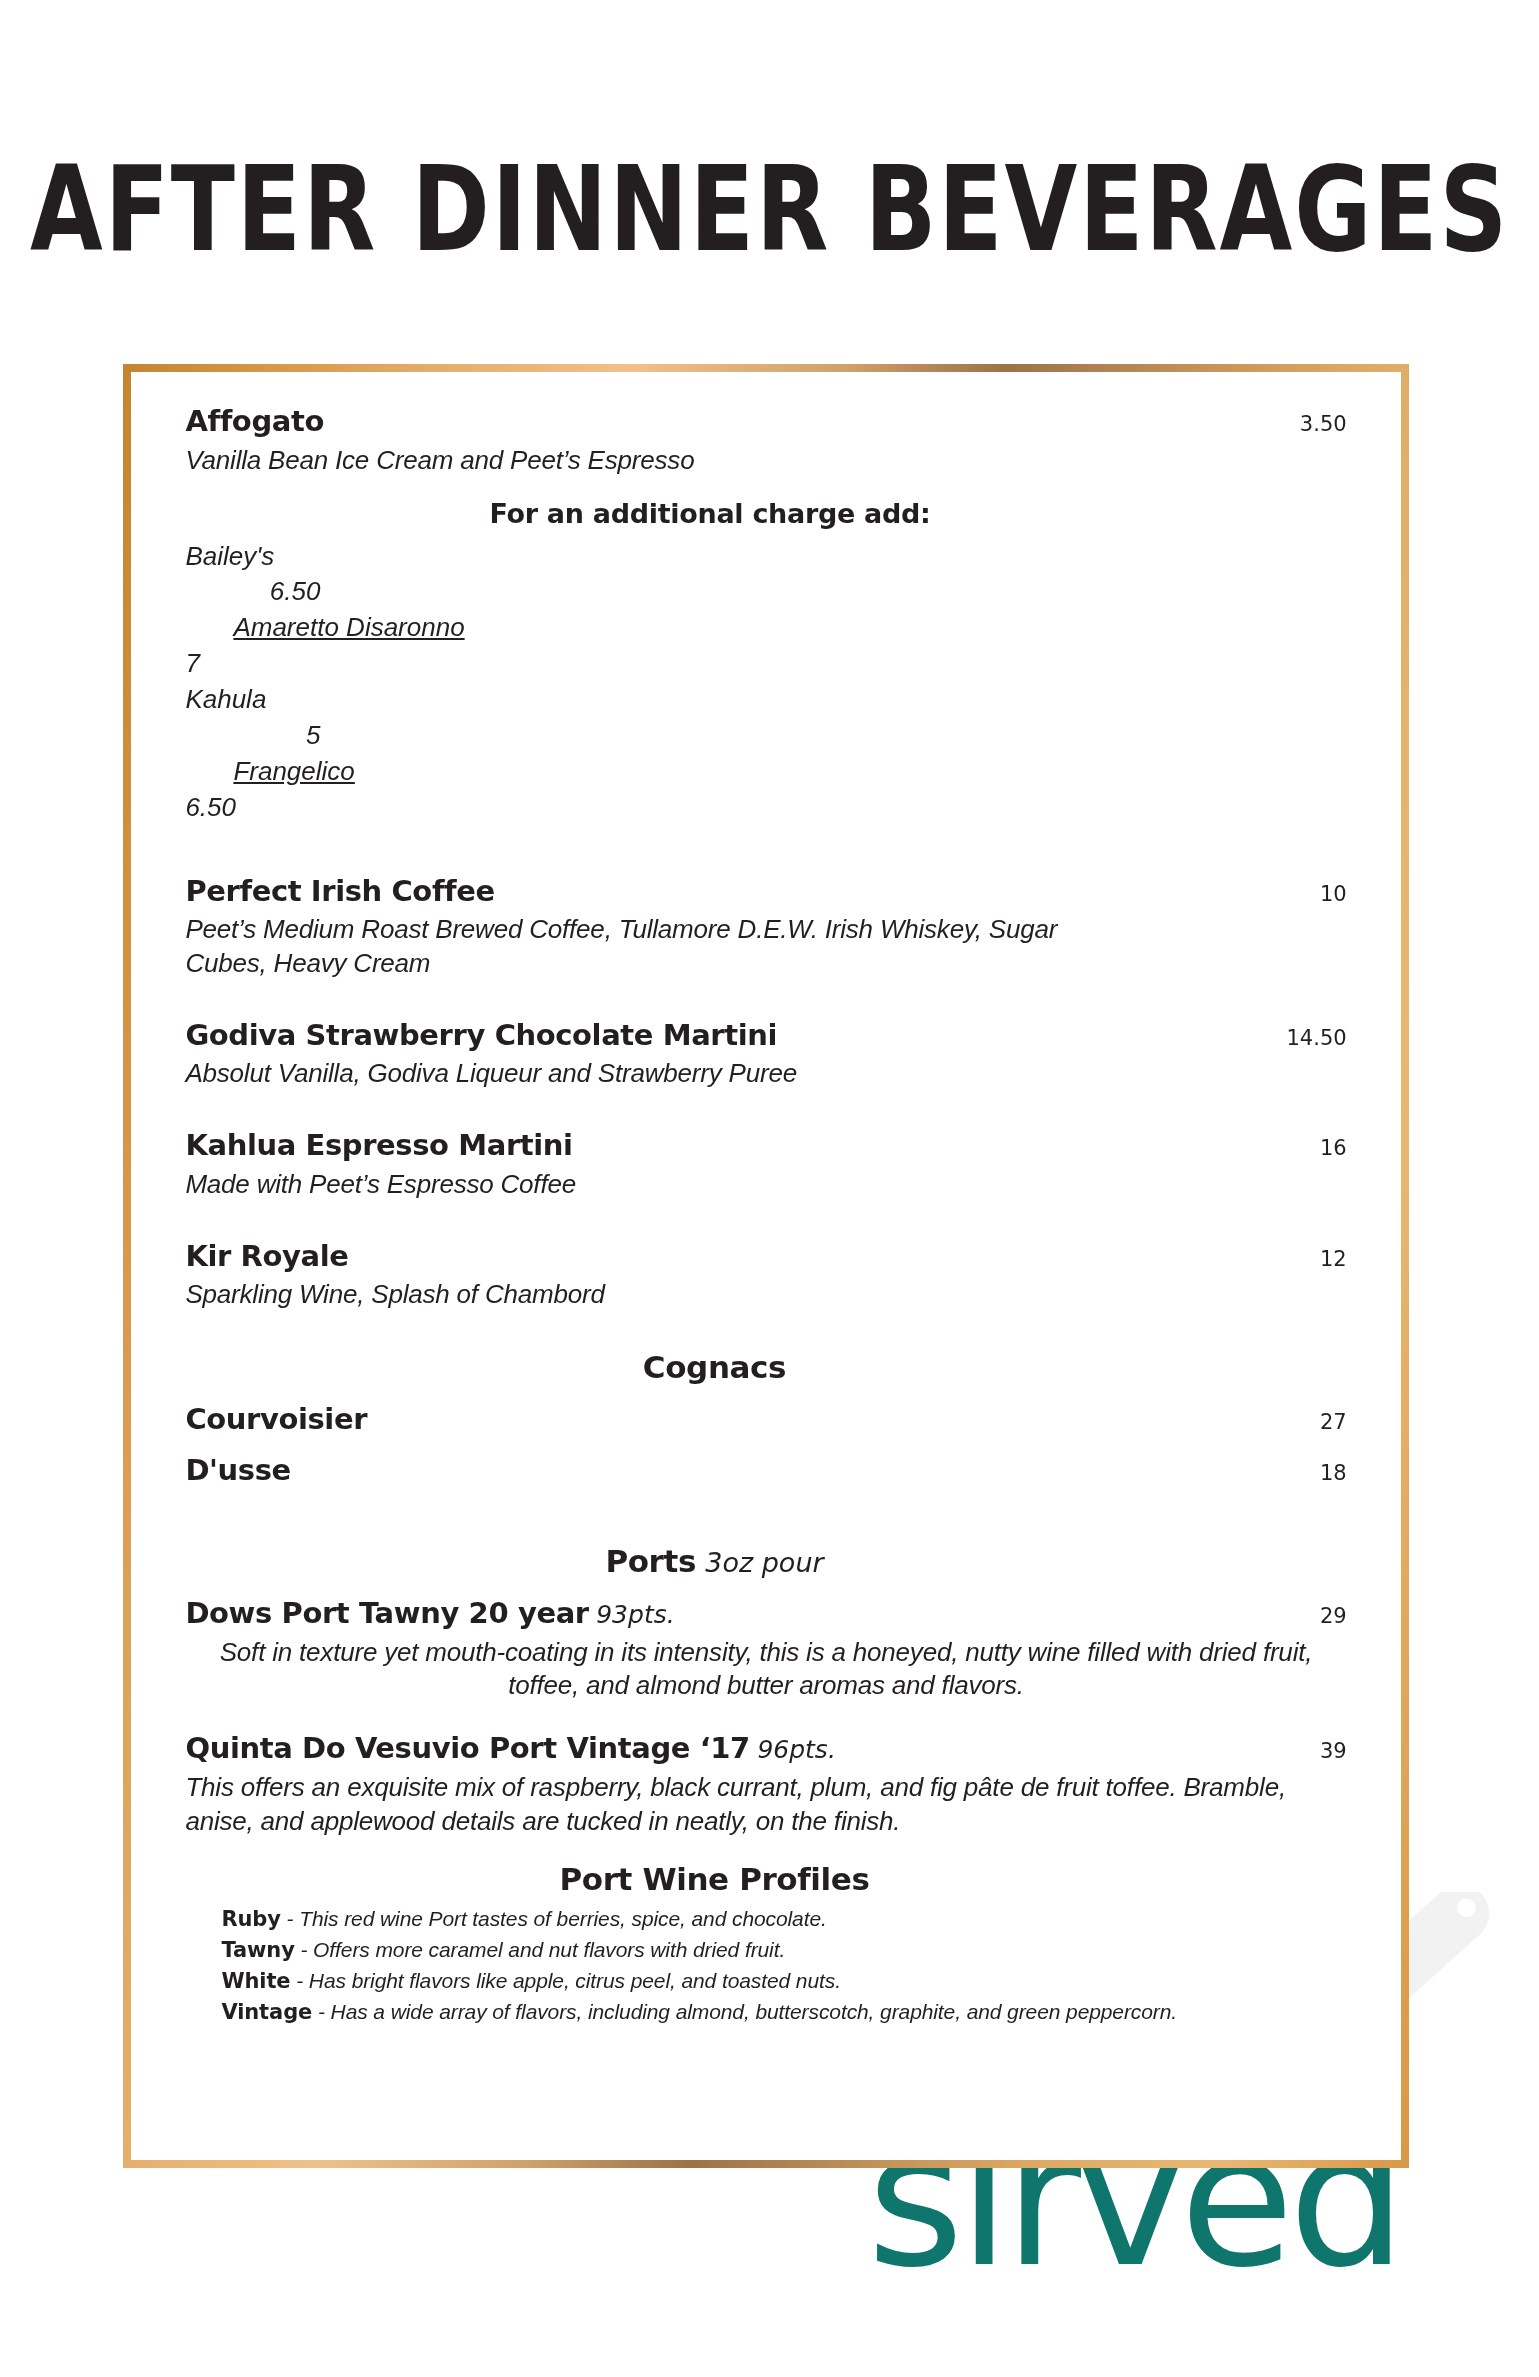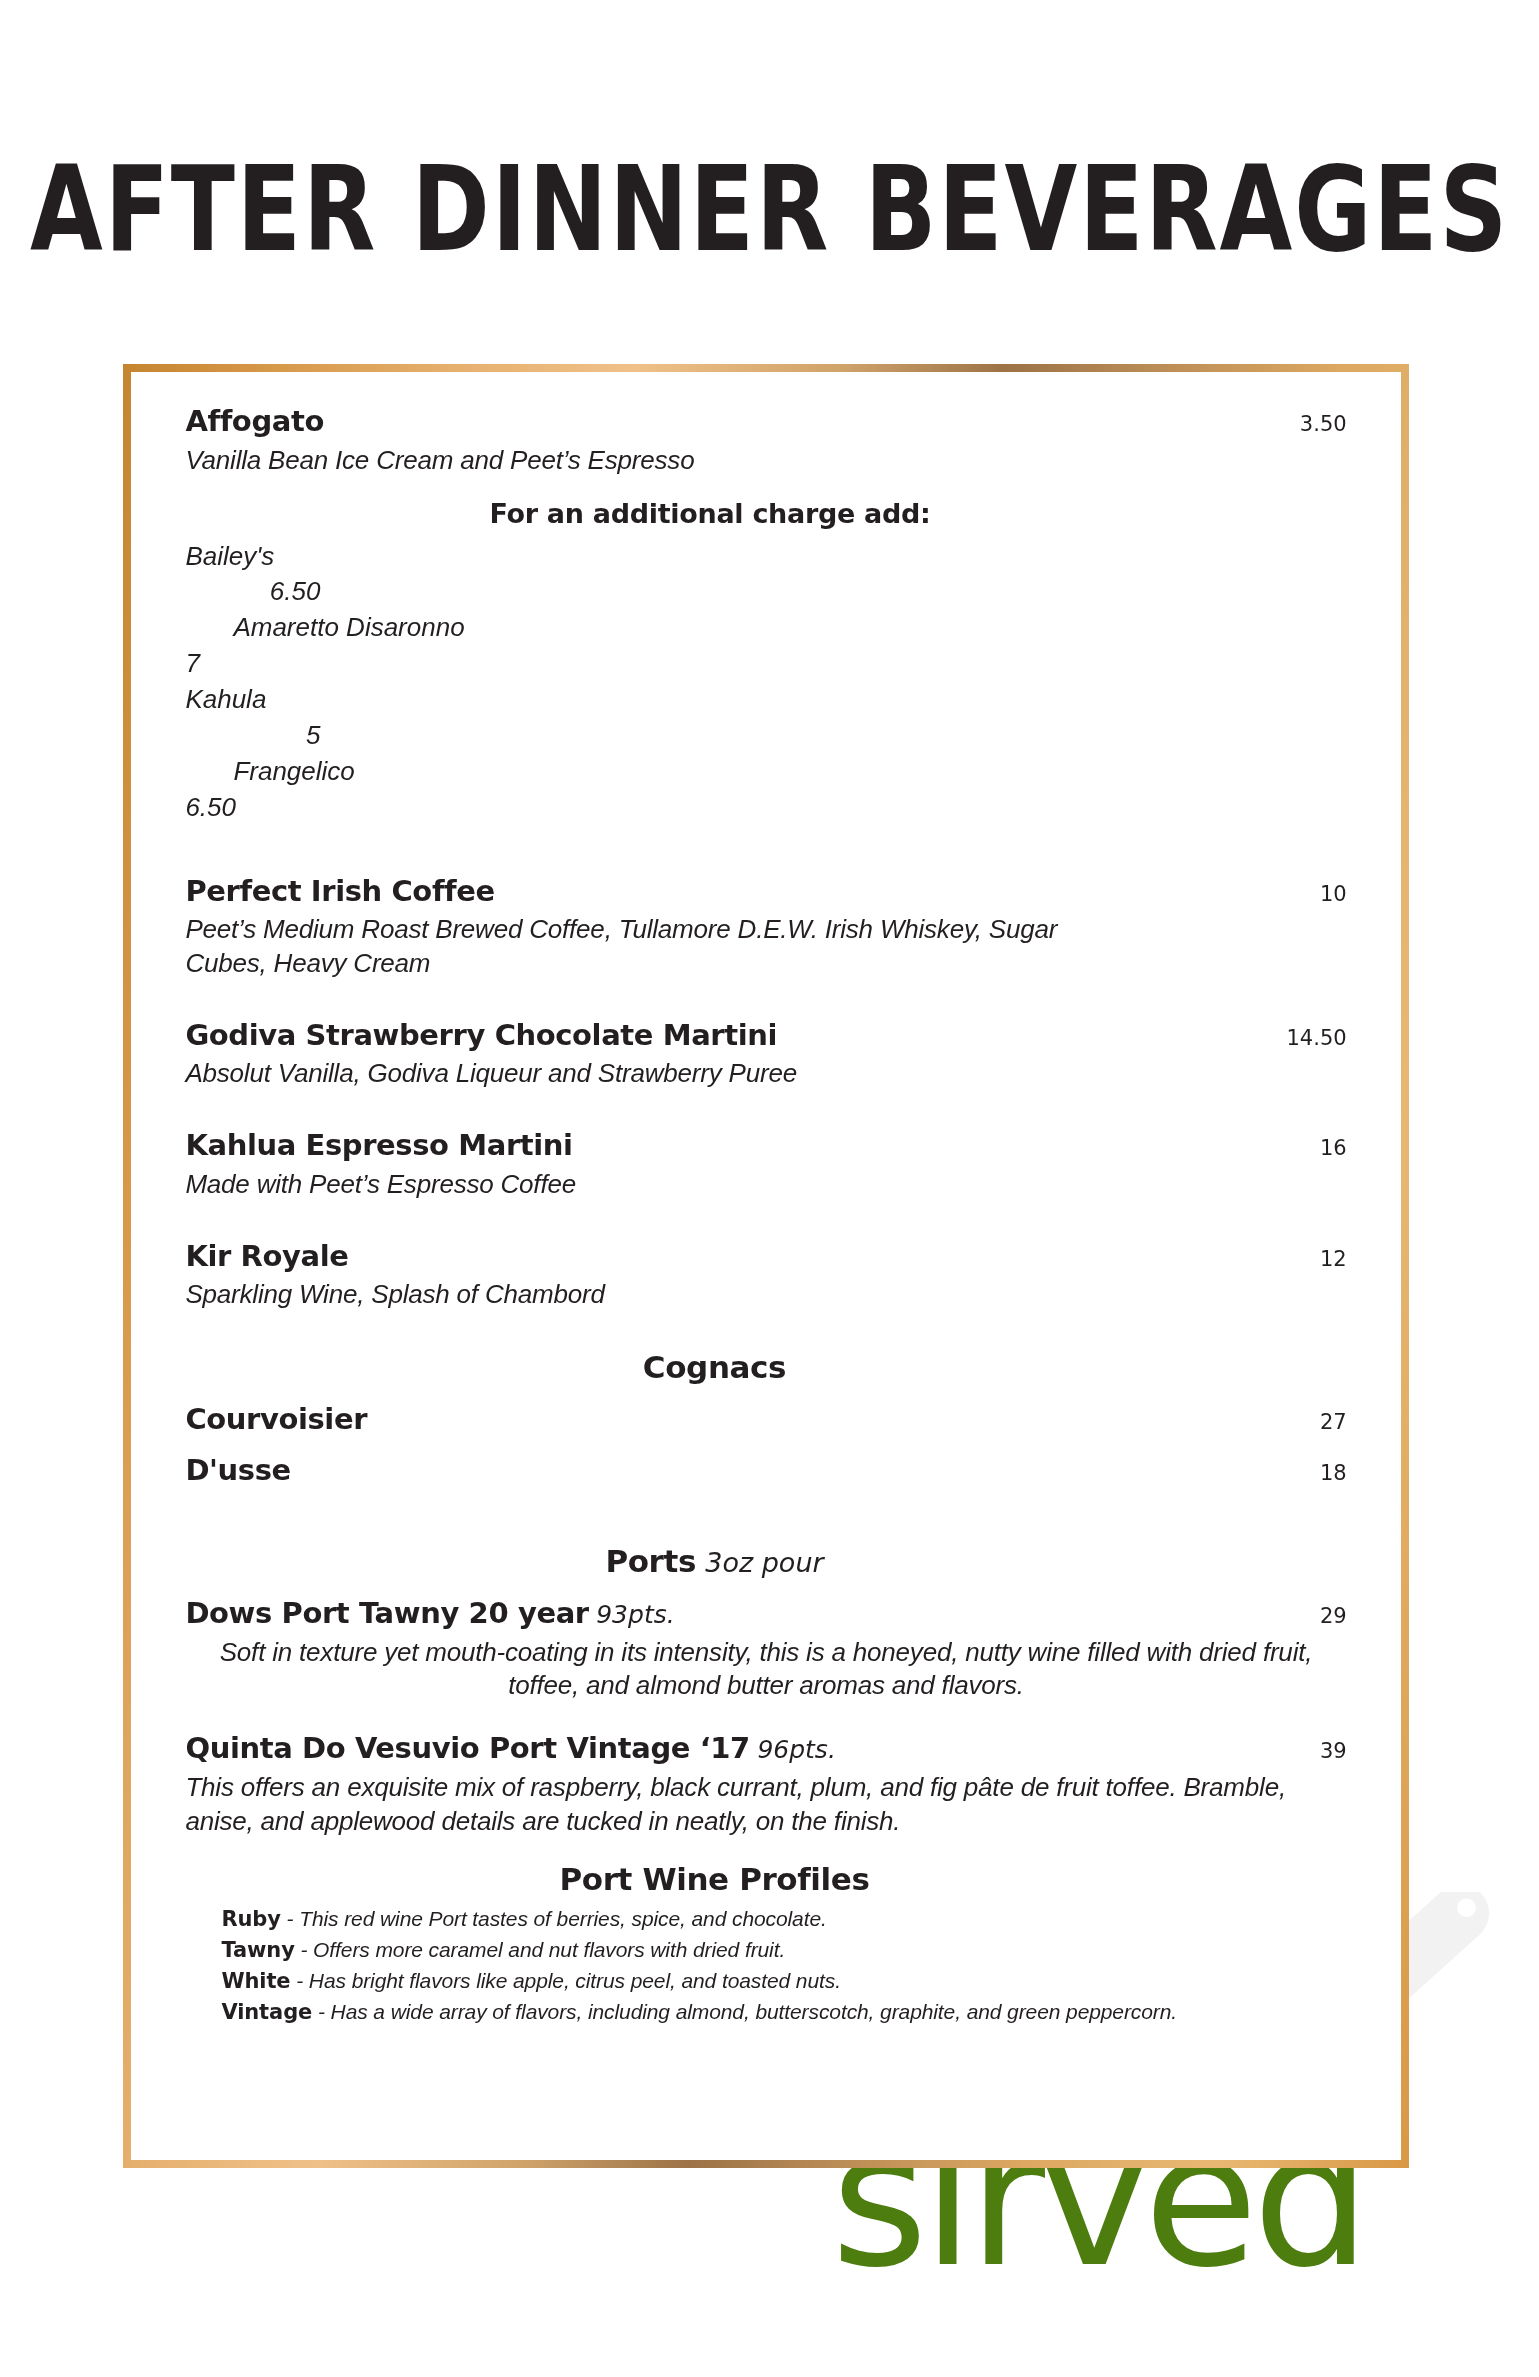--- a/index.html
+++ b/index.html
@@ -18,26 +18,26 @@
 
   
   #watermark-layer {
     position: absolute;
     inset: 0;
     pointer-events: none;
     z-index: 0;
   }
   #watermark-wordmark {
     position: absolute;
-    left: 831px;
+    left: 867px;
     top: 2107px;
     font-size: 186px;
     font-weight: 400;
     letter-spacing: -5.6px;
-    color: #4d7c0f;
+    color: #0f766e;
     font-family: "DejaVu Sans", sans-serif;
     line-height: 1;
   }
   #watermark-utensil {
     position: absolute;
     left: 1193px;
     top: 1892px;
     width: 308px;
     height: 242px;
     opacity: 1;
@@ -151,21 +151,21 @@
     display: flex;
     align-items: baseline;
     font-style: italic;
     font-size: 26px;
     font-family: "Liberation Sans", sans-serif;
     line-height: 1.38;
     flex-direction: column;
   }
   .addon-c1 { width: 238px; }
   .addon-c2 { width: 135px; text-align: right; }
-  .addon-c3 { width: 308px; padding-left: 48px; }
+  .addon-c3 { width: 308px; padding-left: 48px; text-decoration: underline; }
   .addon-c4 { flex: 1; text-align: right; padding-right: 7.5px; }
 
   
   .section-header {
     text-align: center;
     font-family: "DejaVu Sans", sans-serif;
     font-weight: 700;
     font-size: 31px;
     letter-spacing: -0.4px;
     color: #231f20;

